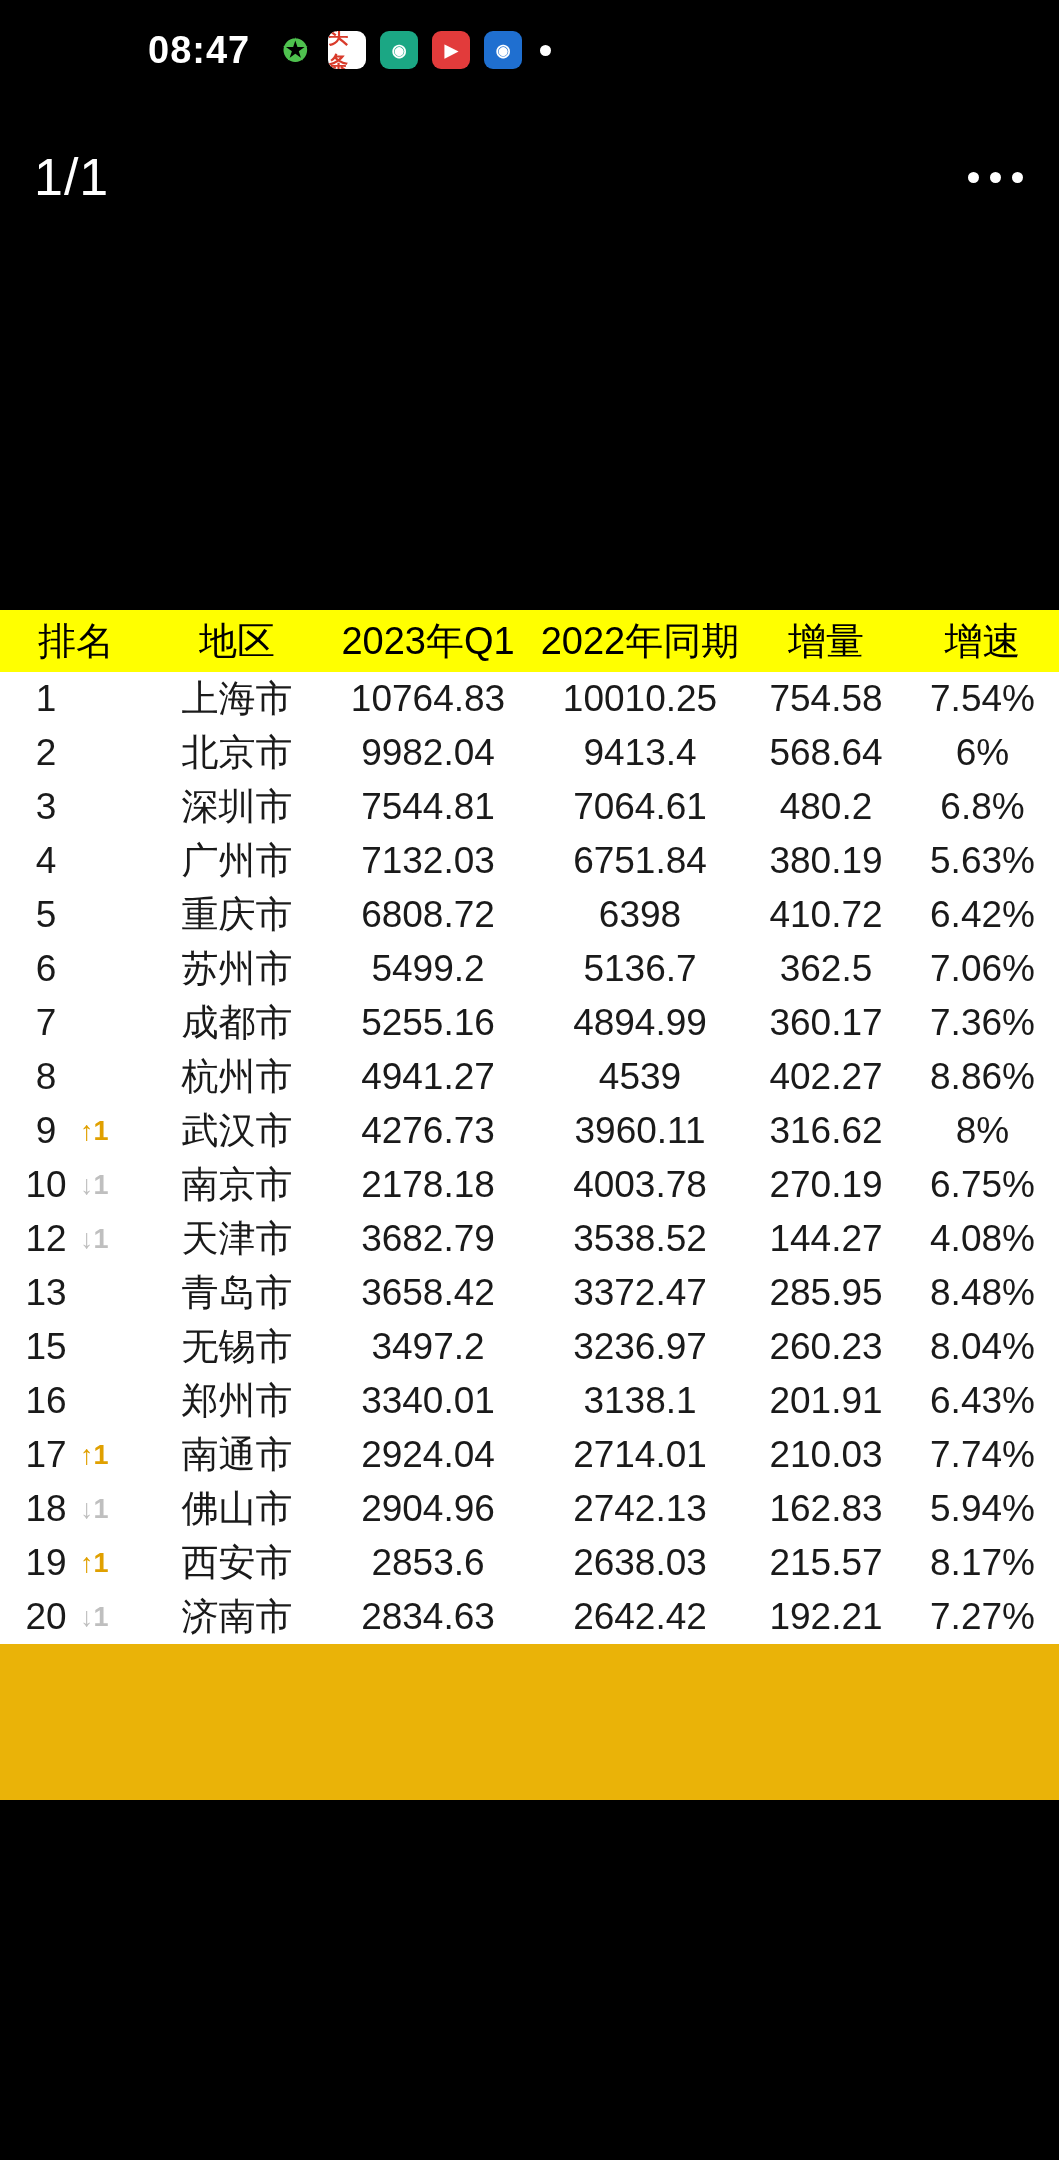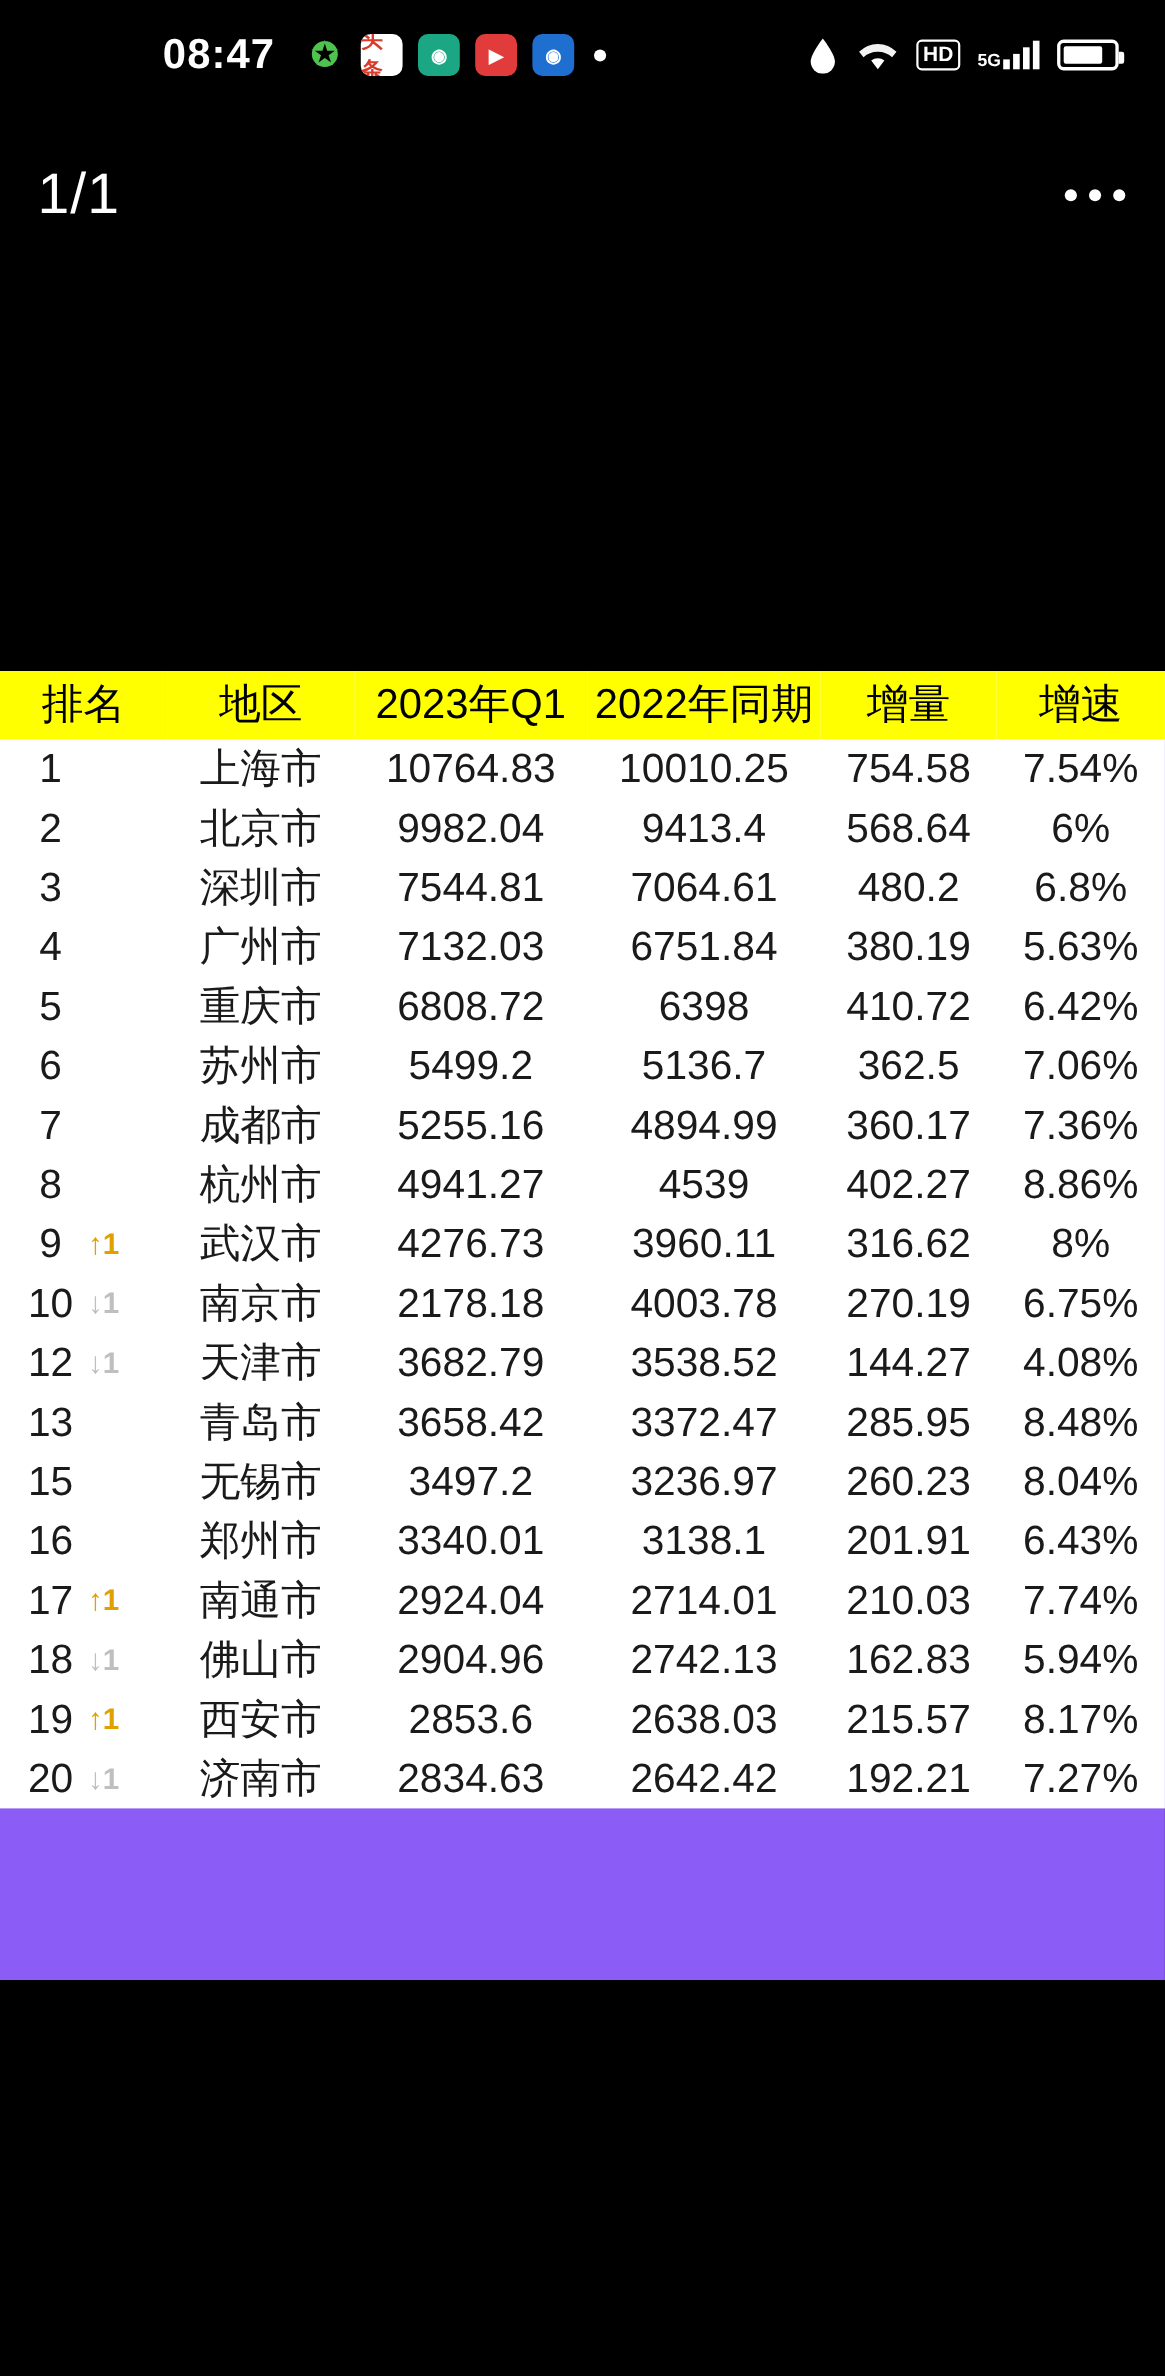--- a/index.html
+++ b/index.html
@@ -110,21 +110,21 @@
   }
   .page-count { font-size: 52px; letter-spacing: 1px; }
   .more-dots { display:flex; gap:11px; align-items:center; }
   .more-dots i { width: 11px; height: 11px; border-radius:50%; background:#fff; display:block;}
 
   
   .image-area {
     position: absolute;
     top: 610px; left: 0;
     width: 1059px;
-    background: #8b5cf6;
+    background: #eab308;
     overflow: hidden;
     height: 1190px;
   }
   table.gdp {
     width: 1059px;
     border-collapse: collapse;
     table-layout: fixed;
     background: #fff;
   }
   table.gdp th, table.gdp td {
@@ -195,42 +195,20 @@
 
     <div class="status-icons-left">
       <div class="appicon wechat">✪</div>
       <div class="appicon toutiao">头条</div>
       <div class="appicon green">◉</div>
       <div class="appicon red">▶</div>
       <div class="appicon blue">◉</div>
       <span class="dot-small"></span>
     </div>
 
-    <div class="status-icons-right">
-      <svg width="30" height="34" viewBox="0 0 30 34">
-        <path class="ic" d="M15 2 C15 2 4 16 4 23 a11 11 0 0 0 22 0 C26 16 15 2 15 2 Z"></path>
-      </svg>
-      <svg width="38" height="30" viewBox="0 0 38 30">
-        <path class="ic" d="M19 28 l6-8 a9.5 9.5 0 0 0 -12 0 Z"></path>
-        <path class="ic" d="M19 12 a19 19 0 0 1 13 5 l4-5 A26 26 0 0 0 19 5 A26 26 0 0 0 2 12 l4 5 A19 19 0 0 1 19 12 Z" opacity="0.95"></path>
-      </svg>
-      <div class="hd-badge">HD</div>
-      <div class="fiveg">
-        <span class="fiveg-label">5G</span>
-        <span class="bars">
-            <i></i>
-            <i></i>
-            <i></i>
-            <i></i>
-          </span>
-      </div>
-      <div class="battery">
-          <span></span>
-        </div>
-    </div>
   </div>
 
   <div class="page-row">
     <div class="page-count">1/1</div>
     <div class="more-dots">
         <i></i>
         <i></i>
         <i></i>
       </div>
   </div>

